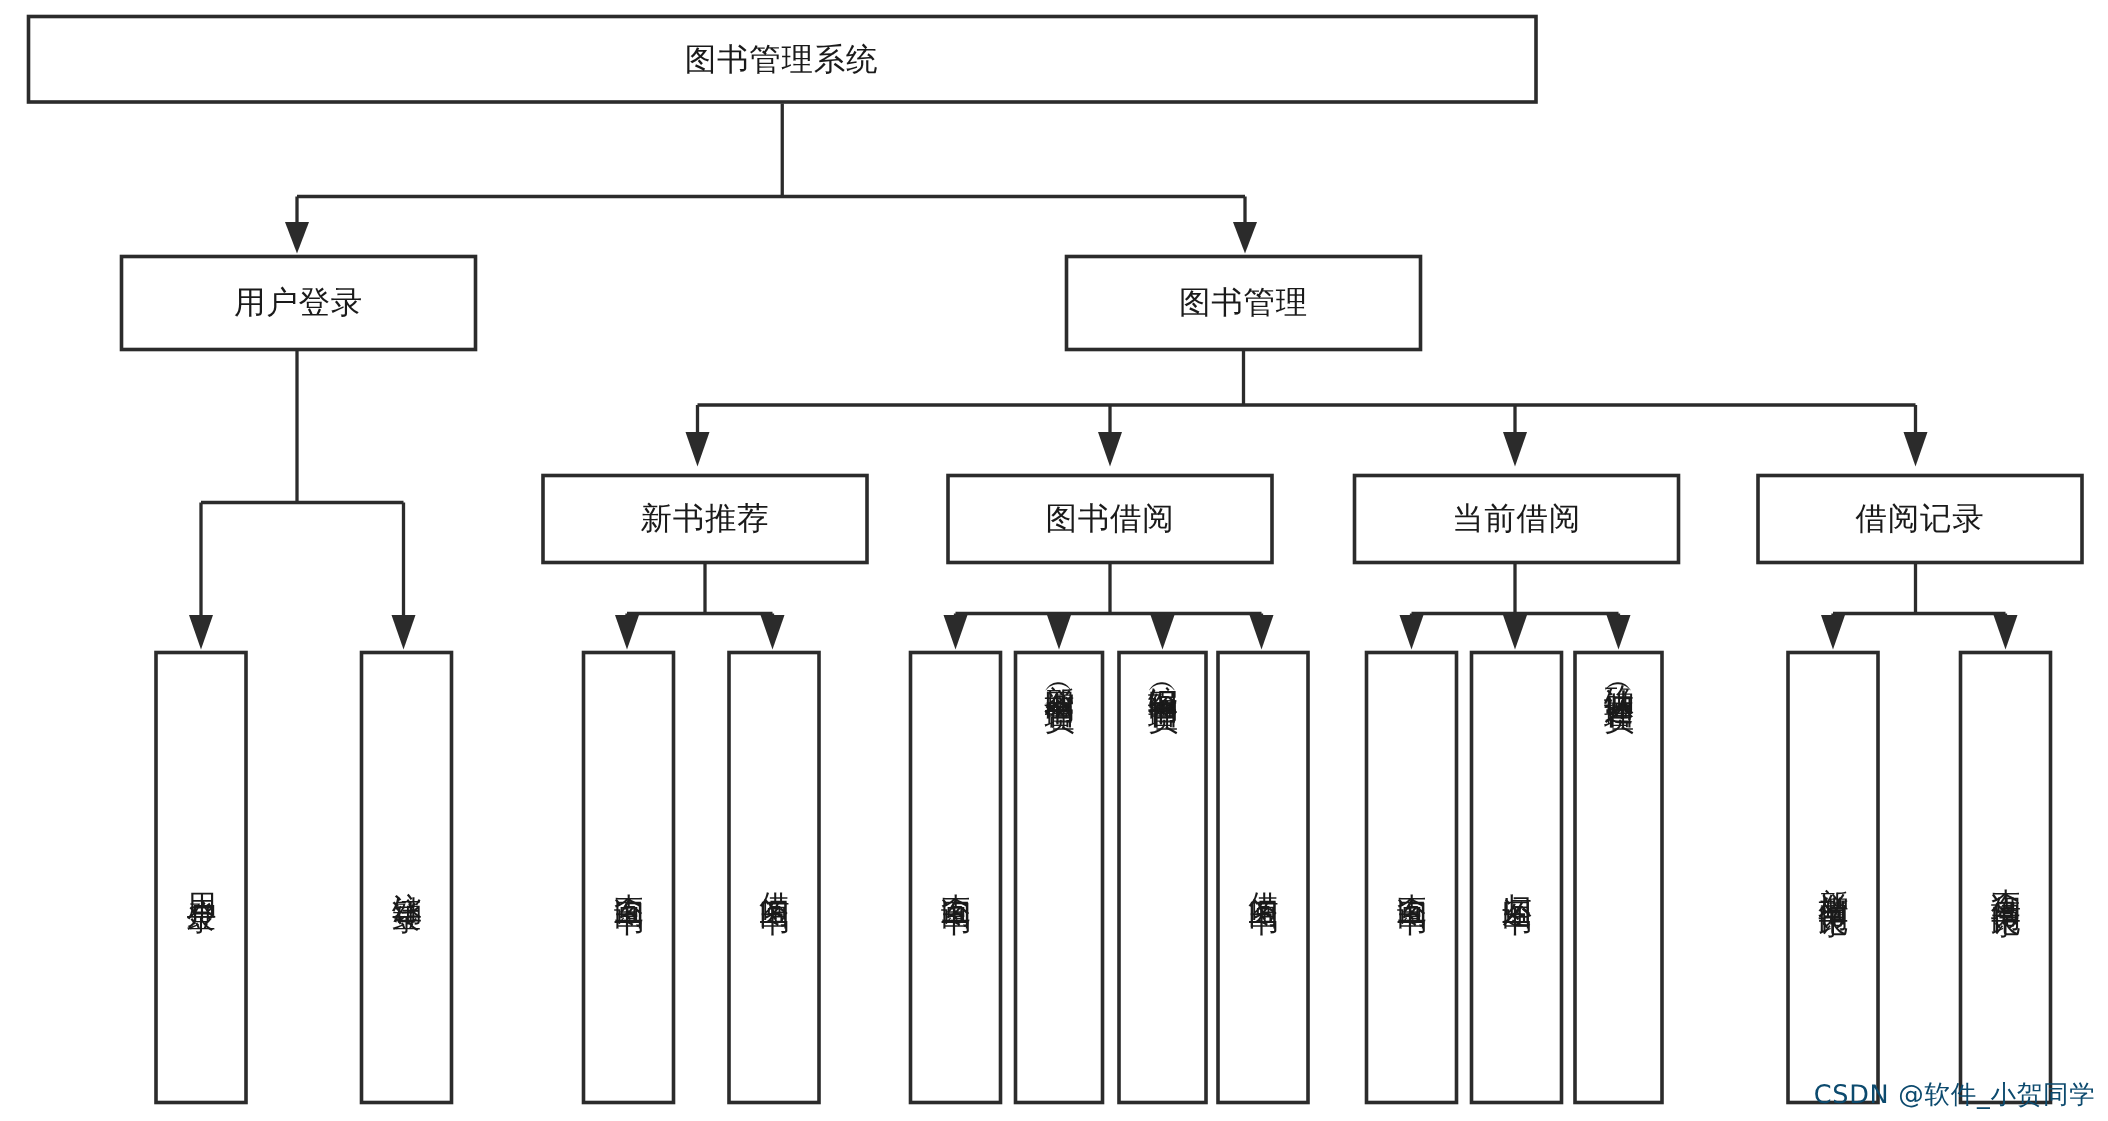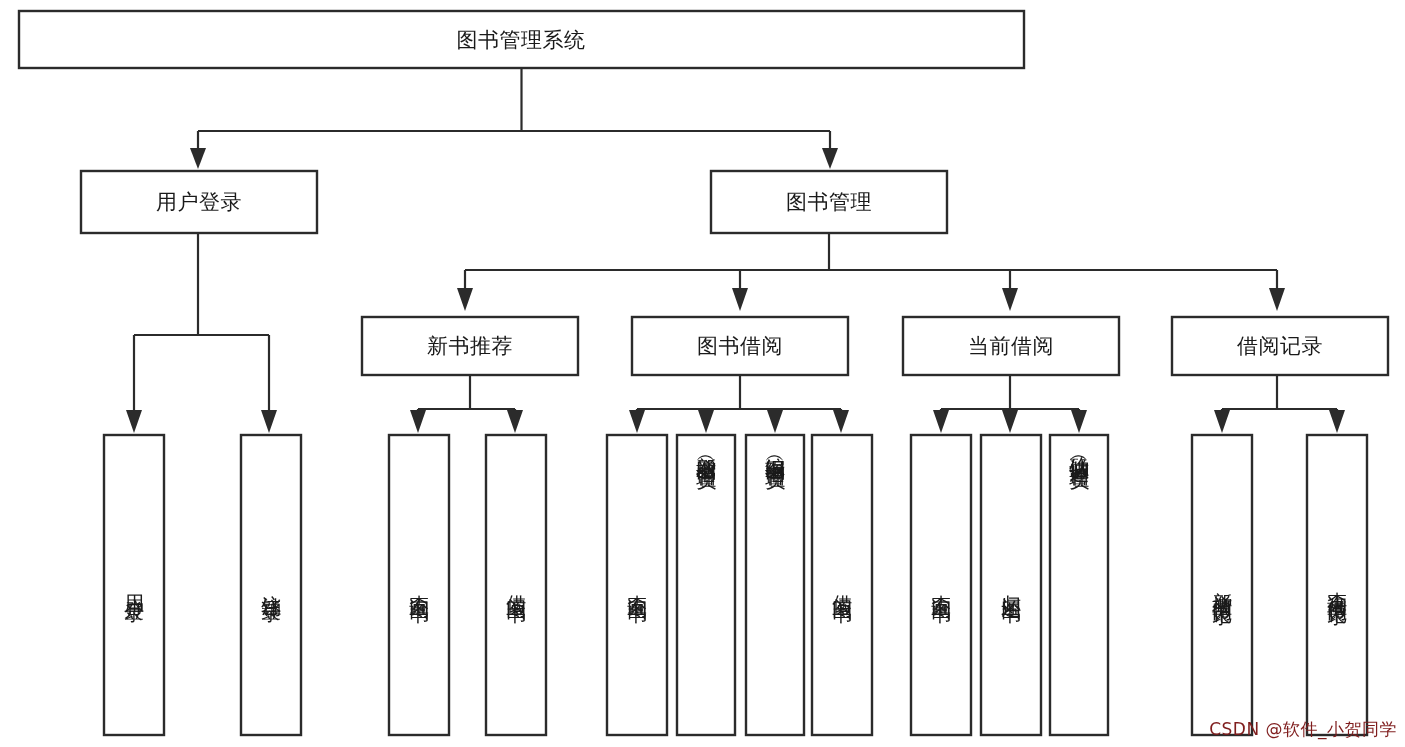--- a/index.html
+++ b/index.html
@@ -60,21 +60,21 @@
     color: #1a1a1a;
     letter-spacing: 3px;
     white-space: nowrap;
     font-family: "DejaVu Sans", "Liberation Sans", sans-serif;
   }
   #watermark {
     position: absolute;
     right: 8px;
     bottom: 6px;
     font-size: 17px;
-    color: #7f1d1d;
+    color: #0c4a6e;
     font-family: "DejaVu Sans", "Liberation Sans", sans-serif;
     letter-spacing: 0.5px;
     white-space: nowrap;
     margin-left: 40px;
   }
 </style>
 </head>
 <body>
 
 <div id="canvas-wrap">

